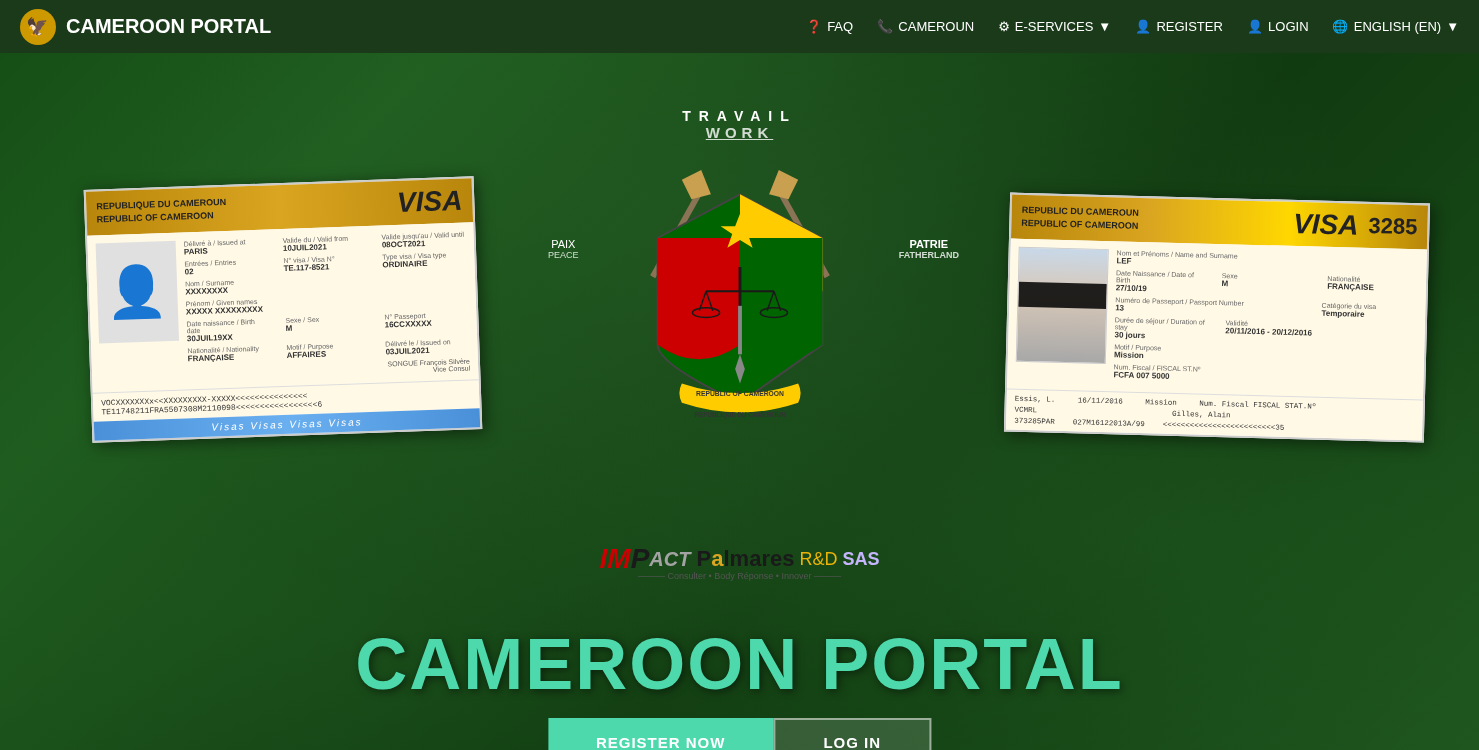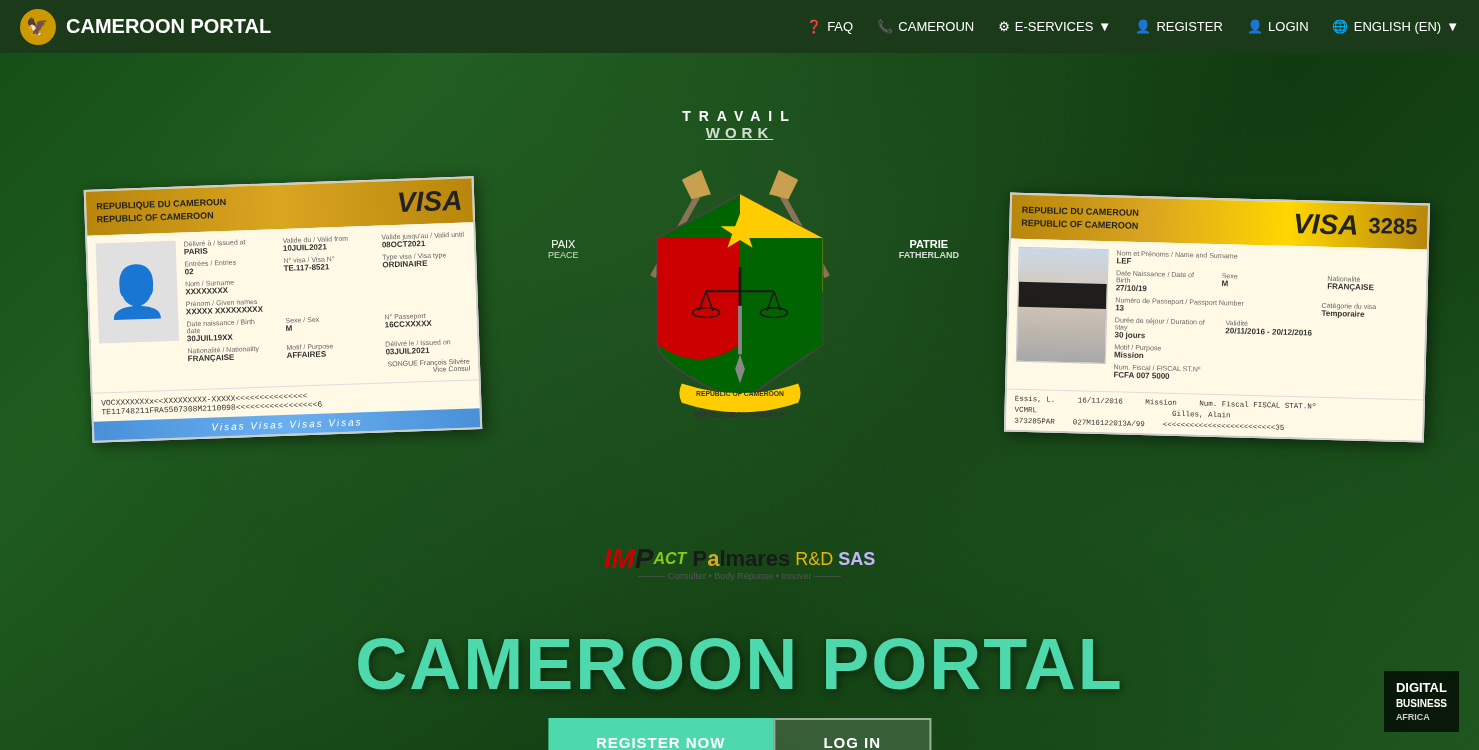--- a/index.html
+++ b/index.html
@@ -254,21 +254,21 @@
       left: 50%;
       transform: translateX(-50%);
       top: 490px;
       display: flex;
       align-items: center;
       z-index: 5;
       gap: 0;
     }
     .impact-im { color: #cc0000; font-size: 28px; font-weight: 900; font-style: italic; }
     .impact-p { color: #1a1a1a; font-size: 28px; font-weight: 900; font-style: italic; }
-    .impact-act { color: #84cc16; font-size: 16px; font-weight: 900; font-style: italic; }
+    .impact-act { color: #a3a3a3; font-size: 20px; font-weight: 900; font-style: italic; }
     .palmares { color: #1a1a1a; font-size: 22px; font-weight: bold; }
     .sas { color: #c4b5fd; font-size: 18px; font-weight: bold; }
 
     
     .main-title {
       position: absolute;
       left: 50%;
       transform: translateX(-50%);
       top: 570px;
       color: #4dd9ac;
@@ -635,18 +635,13 @@
     ——— Consulter • Body Réponse • Innover ———
   </div>
 
   <div class="main-title">CAMEROON PORTAL</div>
 
   <div class="hero-buttons">
     <button class="btn-register">REGISTER NOW</button>
     <button class="btn-login">LOG IN</button>
   </div>
 
-  <div class="digital-badge">
-    <div class="digital-badge-top">DIGITAL</div>
-    <div>BUSINESS</div>
-    <div class="digital-badge-sub">AFRICA</div>
-  </div>
 </div>
 
 </body></html>

